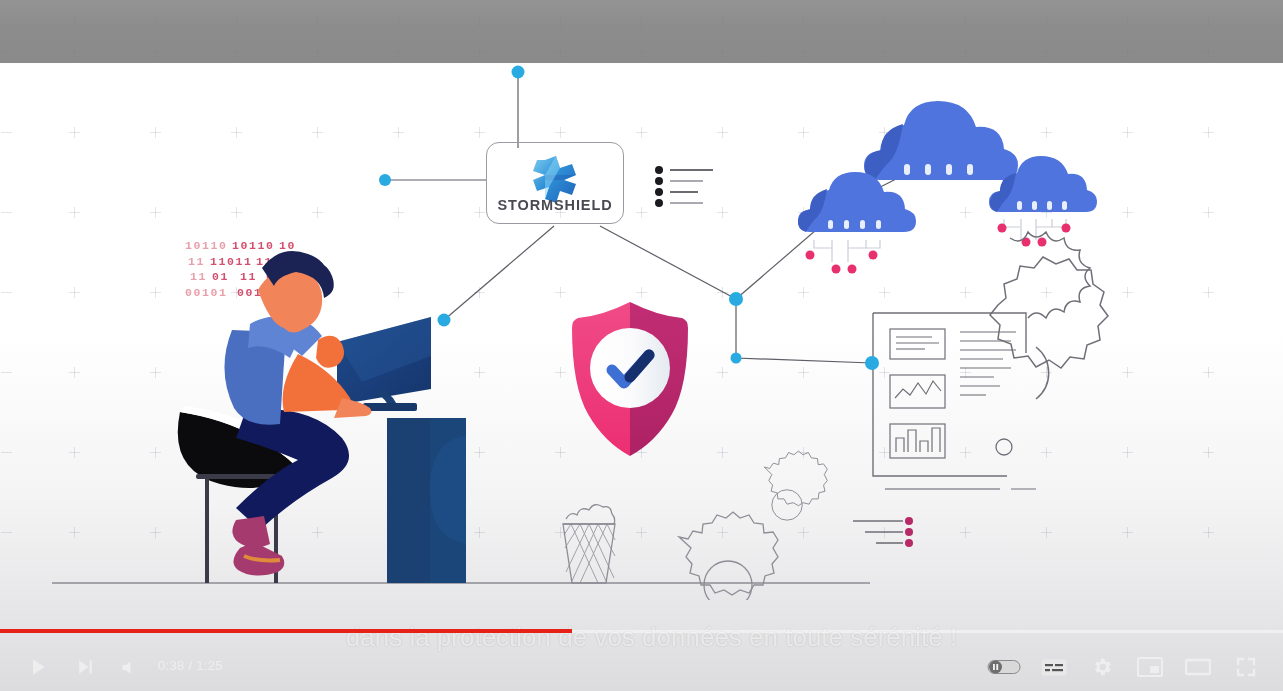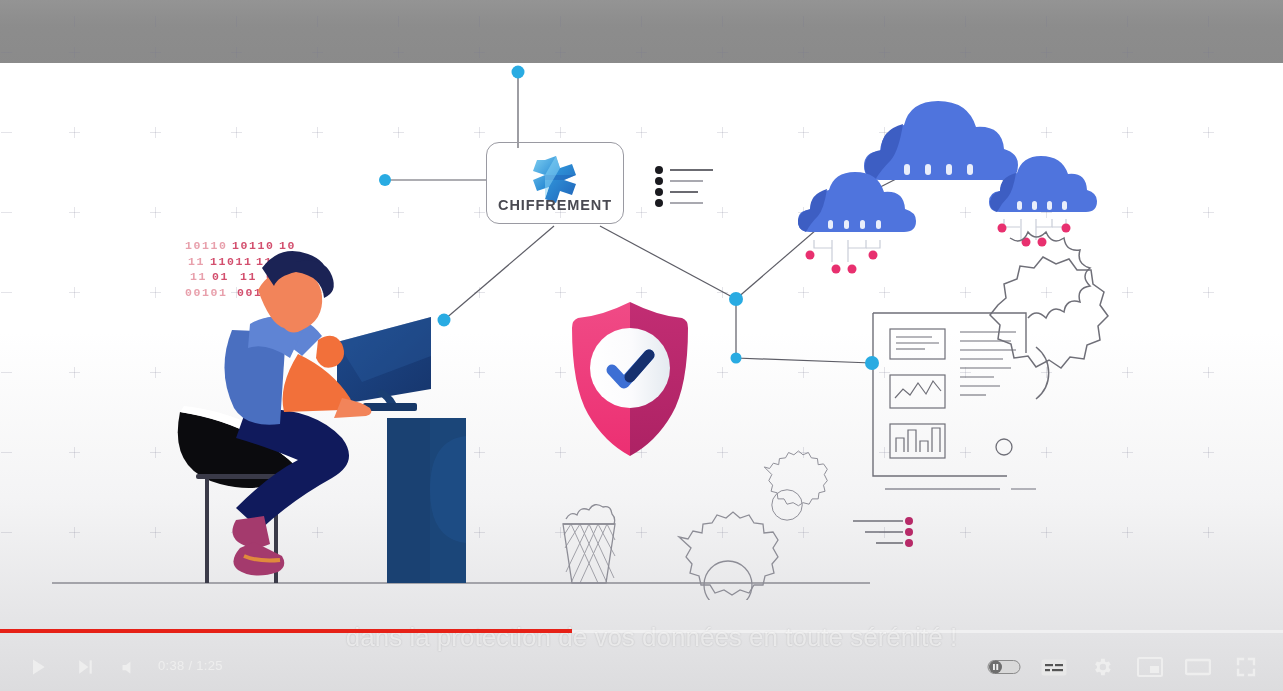--- a/index.html
+++ b/index.html
@@ -330,21 +330,21 @@
 
     <circle cx="518" cy="72" r="6.5" fill="#29abe2"></circle>
     <circle cx="385" cy="180" r="6" fill="#29abe2"></circle>
     <circle cx="444" cy="320" r="6.5" fill="#29abe2"></circle>
     <circle cx="736" cy="299" r="7" fill="#29abe2"></circle>
     <circle cx="736" cy="358" r="5.5" fill="#29abe2"></circle>
     <circle cx="872" cy="363" r="7" fill="#29abe2"></circle>
   </svg>
 
   <div id="ss-card" class="abs"></div>
-  <div id="ss-word" class="abs">CHIFFREMENT</div>
+  <div id="ss-word" class="abs">STORMSHIELD</div>
 
 
   <div id="caption">dans la protection de vos données en toute sérénité !</div>
 
   <div id="ctrlbar"></div>
 
   <div id="scrub" class="abs">
     <div id="scrub-track"></div>
     <div id="scrub-played" style="width: 44.6%; background: rgb(230, 33, 23);"></div>
     <div id="scrub-knob" style="left: calc(44.6% - 5.5px); background: rgb(230, 33, 23);"></div>

